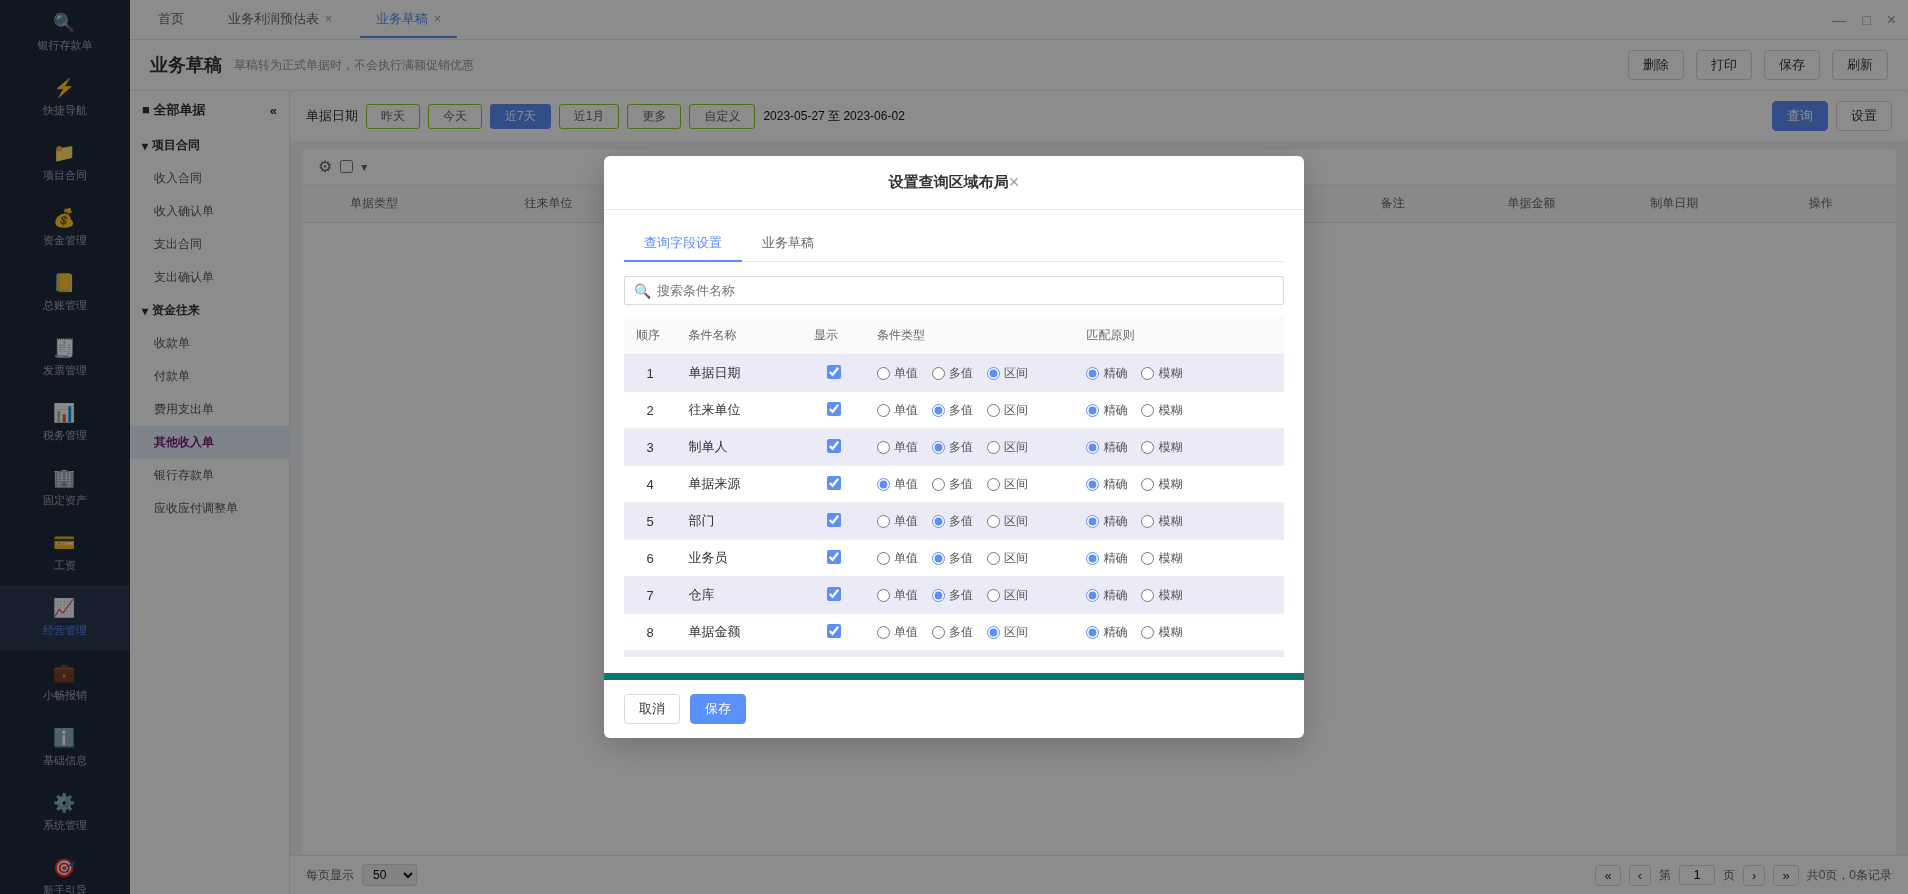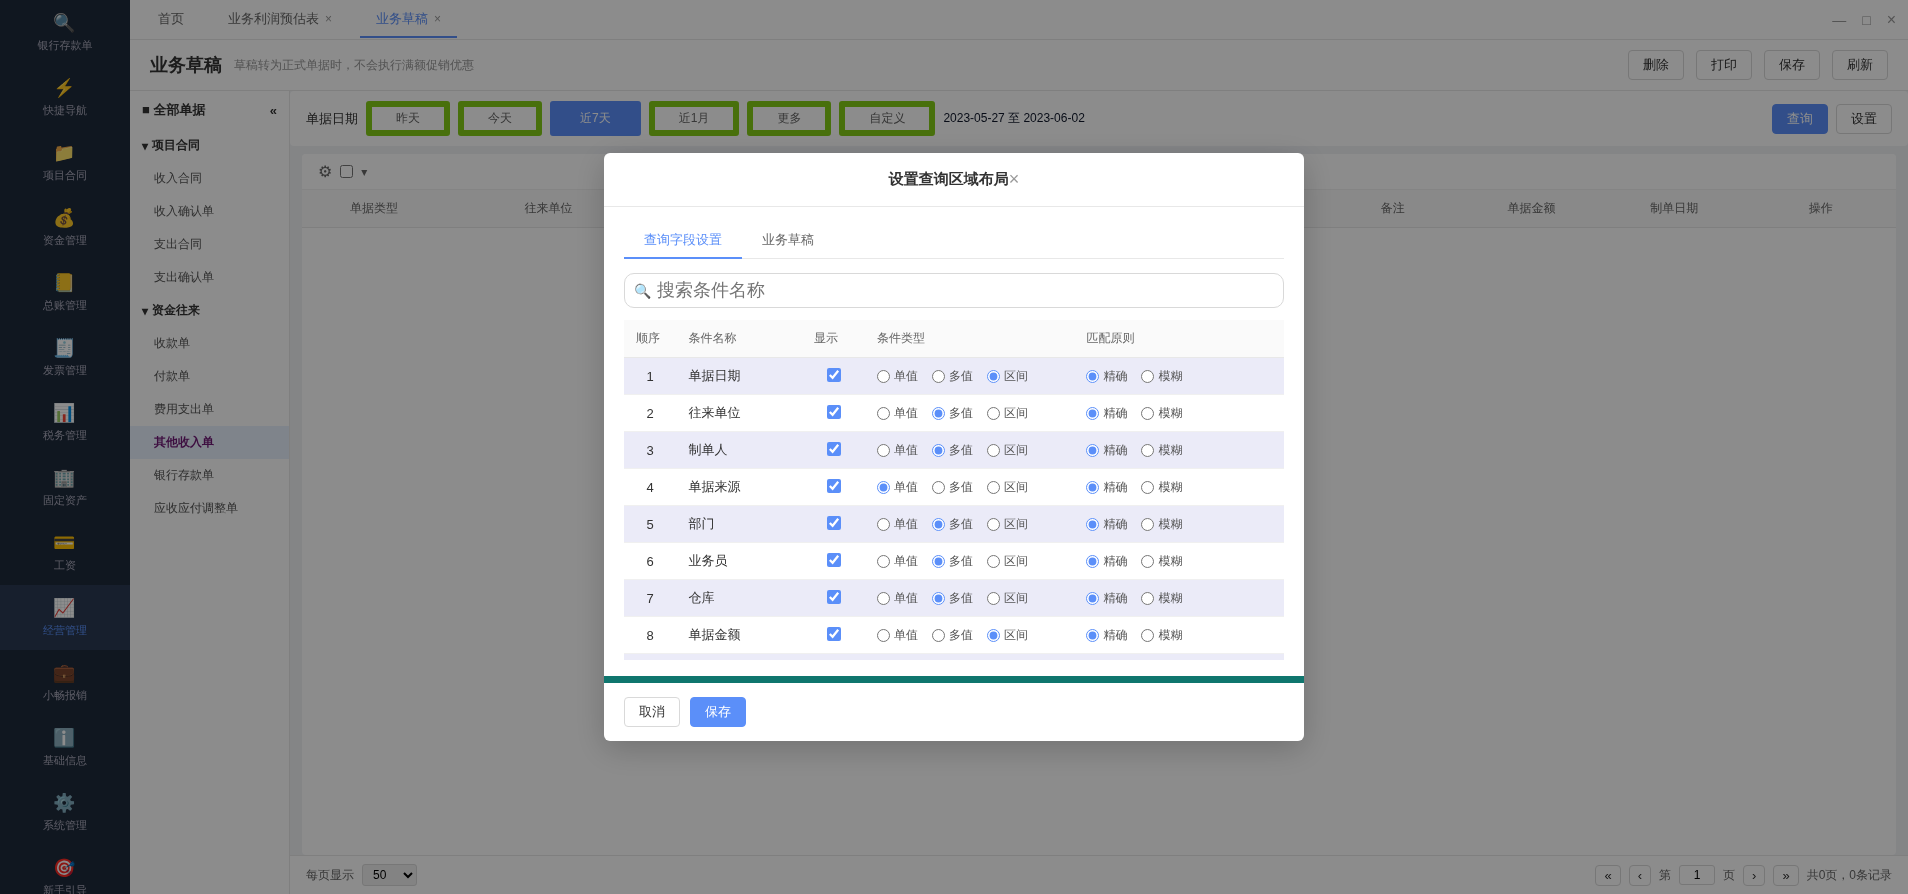--- a/index.html
+++ b/index.html
@@ -30,21 +30,21 @@
     .page-title { font-size: 18px; font-weight: bold; color: #333; }
     .page-subtitle { font-size: 12px; color: #999; }
     .page-actions { margin-left: auto; display: flex; gap: 12px; align-items: center; }
     .btn { padding: 5px 14px; border-radius: 4px; cursor: pointer; font-size: 13px; border: 1px solid #d9d9d9; background: #fff; color: #333; display: flex; align-items: center; gap: 4px; }
     .btn-primary { background: #5b8ff9; color: #fff; border-color: #5b8ff9; }
     .btn-default { background: #fff; color: #333; border: 1px solid #d9d9d9; }
 
     
     .content-header { background: #fff; border-radius: 4px; padding: 10px 16px; margin-bottom: 8px; display: flex; align-items: center; gap: 8px; }
     .filter-label { font-size: 13px; color: #333; }
-    .filter-btn { padding: 3px 24px; border-radius: 3px; cursor: pointer; font-size: 12px; border: 6px solid #84cc16; background: #fff; color: #666; }
+    .filter-btn { padding: 3px 14px; border-radius: 3px; cursor: pointer; font-size: 12px; border: 1px solid #84cc16; background: #fff; color: #666; }
     .filter-btn.active { background: #5b8ff9; color: #fff; border-color: #5b8ff9; }
     .date-range { font-size: 12px; color: #0f172a; }
 
     
     .table-toolbar { background: #fff; padding: 8px 16px; display: flex; align-items: center; gap: 8px; border-bottom: 1px solid #f0f0f0; }
 
     
     .data-table { background: #fff; border-radius: 4px; overflow: hidden; }
 
     
@@ -74,21 +74,21 @@
     .modal-body { flex: 1; overflow-y: auto; padding: 16px 20px; }
     .modal-footer { padding: 14px 20px; border-top: 7px solid #0f766e; display: flex; gap: 10px; }
 
     
     .modal-tabs { display: flex; border-bottom: 1px solid #e8e8e8; margin-bottom: 14px; gap: 0; }
     .modal-tab { padding: 8px 20px; cursor: pointer; font-size: 13px; color: #666; border-bottom: 2px solid transparent; margin-bottom: -1px; }
     .modal-tab.active { color: #5b8ff9; border-bottom: 2px solid #5b8ff9; font-weight: 500; }
 
     
     .search-box { position: relative; margin-bottom: 12px; }
-    .search-box input { width: 100%; padding: 6px 12px 6px 32px; border: 1px solid #d9d9d9; border-radius: 10px; font-size: 18px; color: #8b5cf6; outline: none; }
+    .search-box input { width: 100%; padding: 6px 12px 6px 32px; border: 1px solid #d9d9d9; border-radius: 2px; font-size: 13px; color: #8b5cf6; outline: none; }
     .search-icon { position: absolute; left: 10px; top: 50%; transform: translateY(-50%); color: #999; font-size: 14px; }
 
     
     .settings-table { width: 100%; border-collapse: collapse; }
     .settings-table th { background: #fafafa; padding: 10px 12px; font-size: 12px; color: #666; font-weight: 500; text-align: left; border-bottom: 1px solid #e8e8e8; }
     .settings-table td { padding: 9px 12px; font-size: 13px; border-bottom: 1px solid #f0f0f0; }
     .settings-table tr.highlighted td { background: #ebebf8; }
 
     
     .radio-group { display: flex; align-items: center; gap: 14px; }

